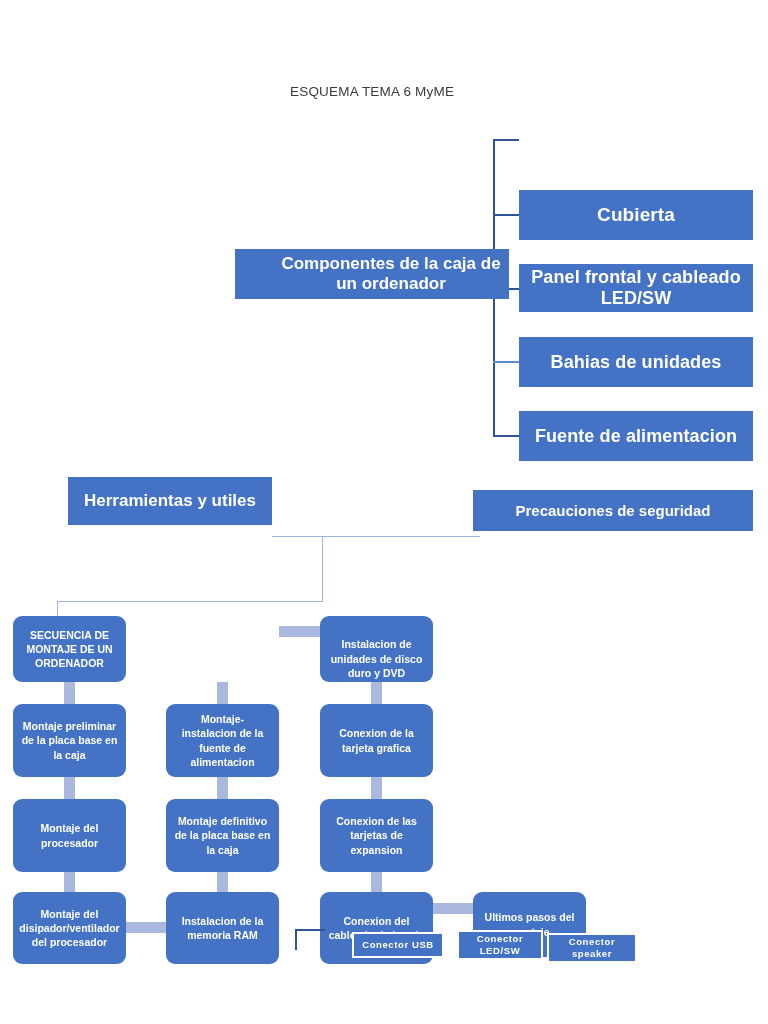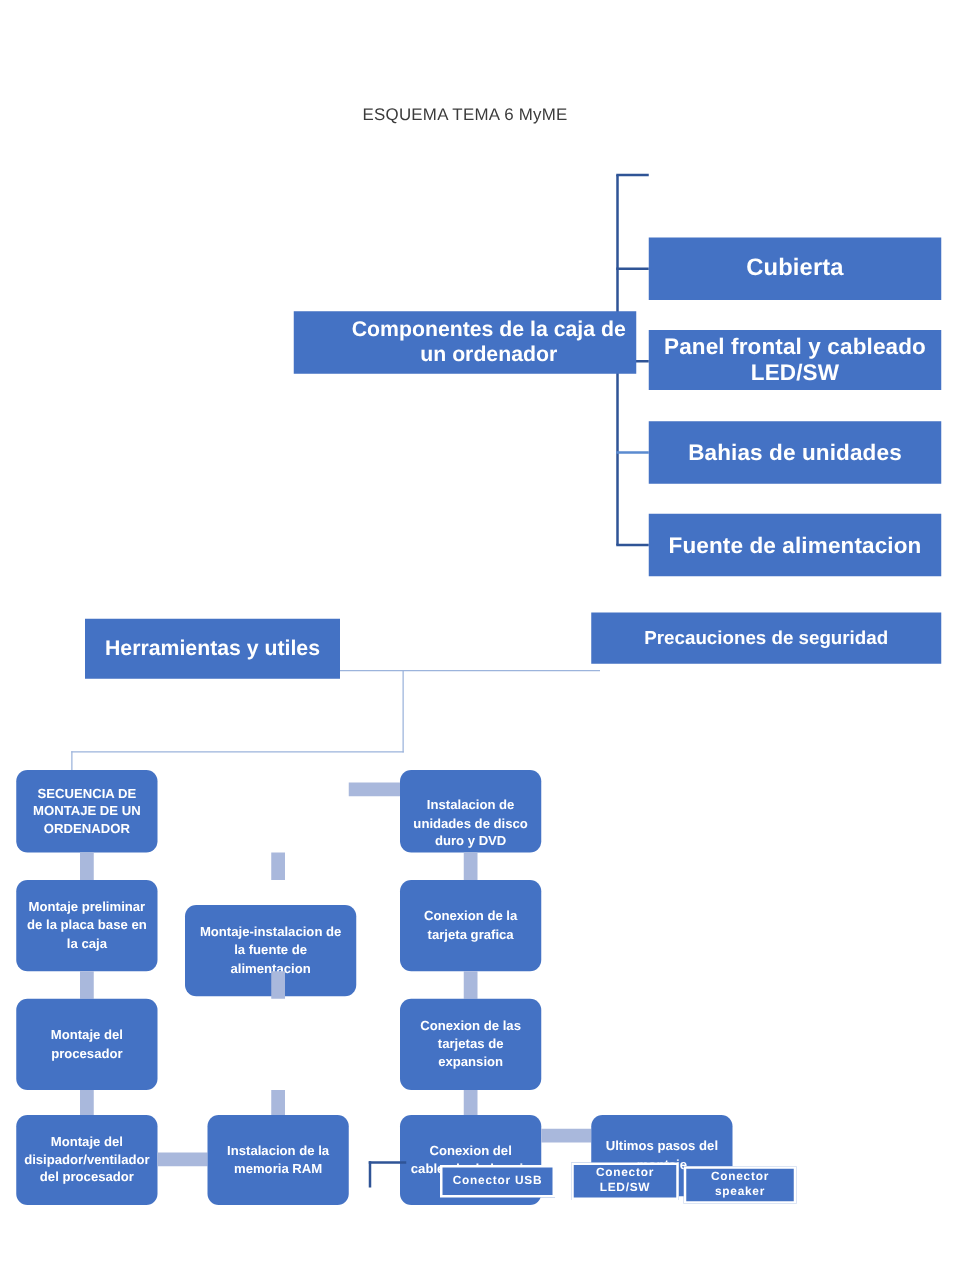--- a/index.html
+++ b/index.html
@@ -152,21 +152,21 @@
   </div>
 
   <div class="node top wide-label" style="left:519px; top:411px; width:234px; height:50px;">
     <span>Fuente de alimentacion</span>
   </div>
 
   <div class="node root" style="left:235px; top:249px; width:274px; height:50px;padding-left:44px;">
     <span>Componentes de la caja de un ordenador</span>
   </div>
 
-  <div class="node banner" style="left:68px; top:495px; width:204px; height:48px;">
+  <div class="node banner" style="left:68px; top:477px; width:204px; height:48px;">
     <span>Herramientas y utiles</span>
   </div>
 
   <div class="node banner small" style="left:473px; top:490px; width:280px; height:41px;">
     <span>Precauciones de seguridad</span>
   </div>
 
   <div class="thin-h" style="left:272px; top:536px; width:208px;"></div>
   <div class="thin-v" style="left:322px; top:536px; height:66px;"></div>
   <div class="thin-h" style="left:57px; top:601px; width:266px;"></div>
@@ -188,25 +188,28 @@
   <div class="bar-v" style="left:64px; top:872px; height:20px;"></div>
 
   <div class="node flow" style="left:13px; top:892px; width:113px; height:72px;">
     <span>Montaje del disipador/ventilador del procesador</span>
   </div>
 
   <div class="bar-h" style="left:126px; top:922px; width:40px;"></div>
 
   <div class="bar-v" style="left:217px; top:682px; height:22px;"></div>
 
-  <div class="node flow" style="left:148px; top:704px; width:137px; height:73px;margin-top:20px;">
+  <div class="node flow" style="left:166px; top:704px; width:113px; height:73px;">
     <span>Montaje-instalacion de la fuente de alimentacion</span>
   </div>
   <div class="bar-v" style="left:217px; top:777px; height:22px;"></div>
 
+  <div class="node flow" style="left:166px; top:799px; width:113px; height:73px;">
+    <span>Montaje definitivo de la placa base en la caja</span>
+  </div>
   <div class="bar-v" style="left:217px; top:872px; height:20px;"></div>
 
   <div class="node flow" style="left:166px; top:892px; width:113px; height:72px;">
     <span>Instalacion de la memoria RAM</span>
   </div>
 
   <div class="bar-h" style="left:279px; top:626px; width:41px;"></div>
 
   <div class="node flow" style="left:320px; top:616px; width:113px; height:66px;align-items:flex-end;">
     <span>Instalacion de unidades de disco duro y DVD</span>

